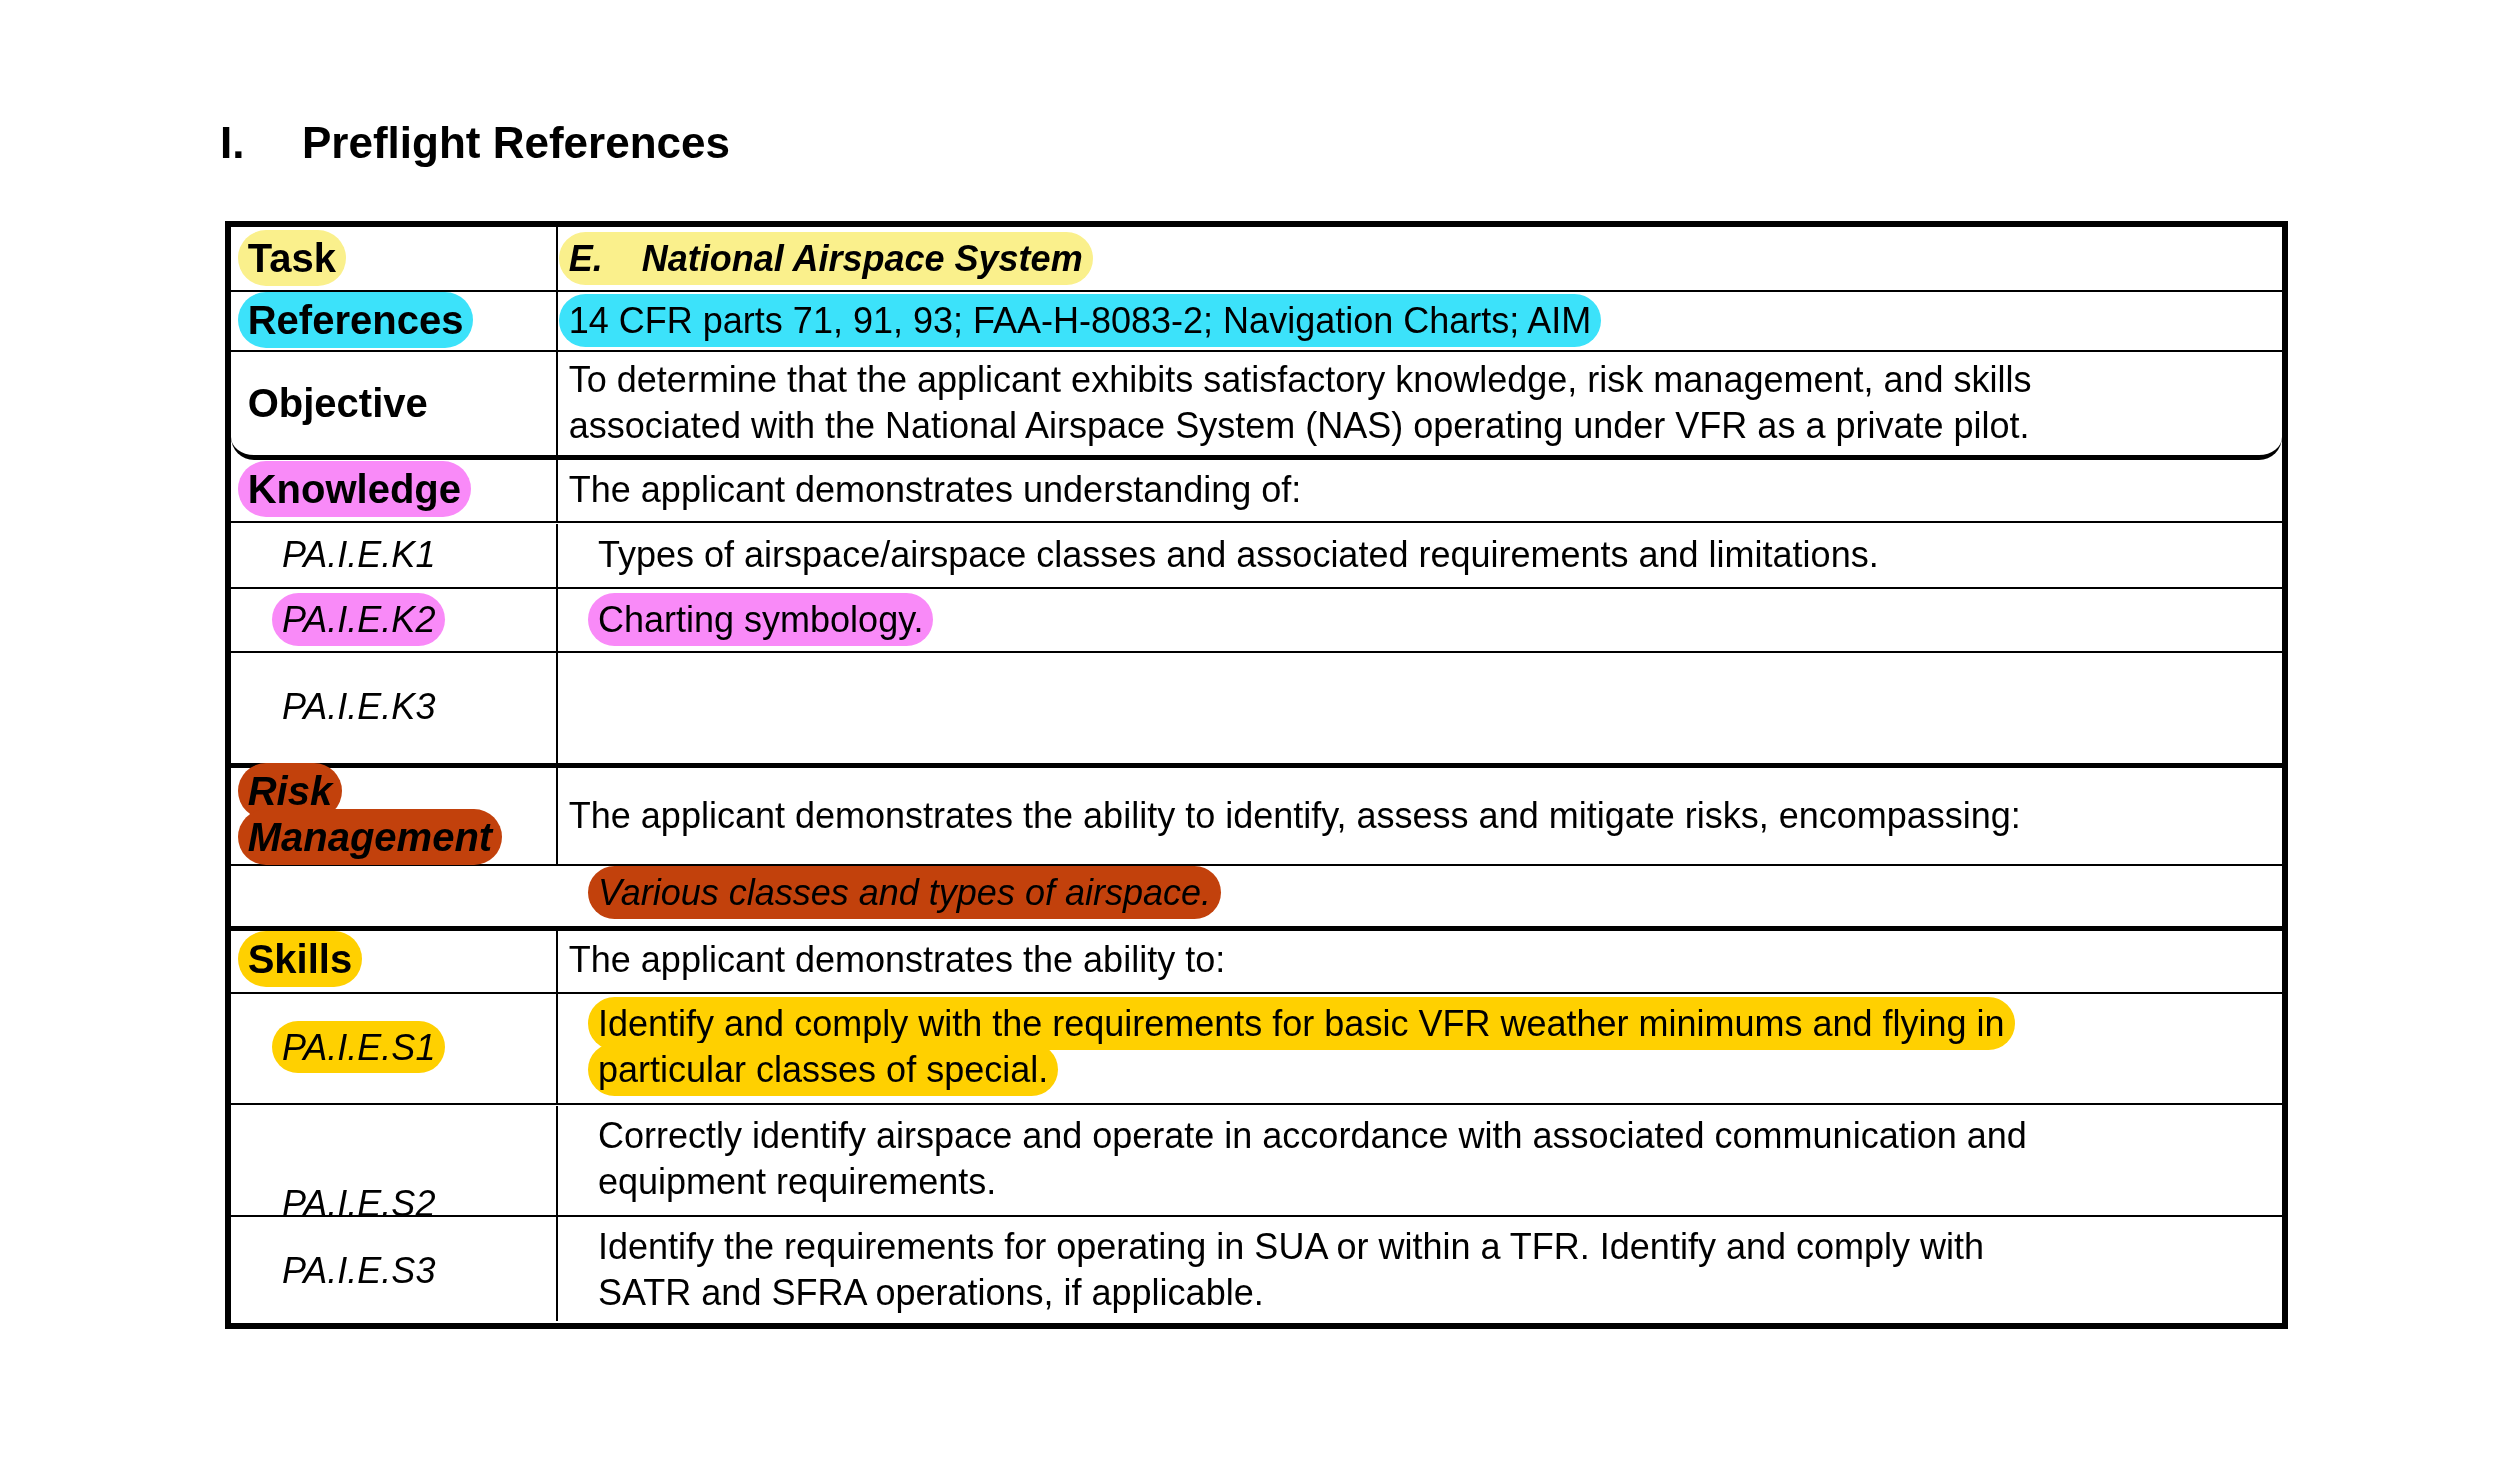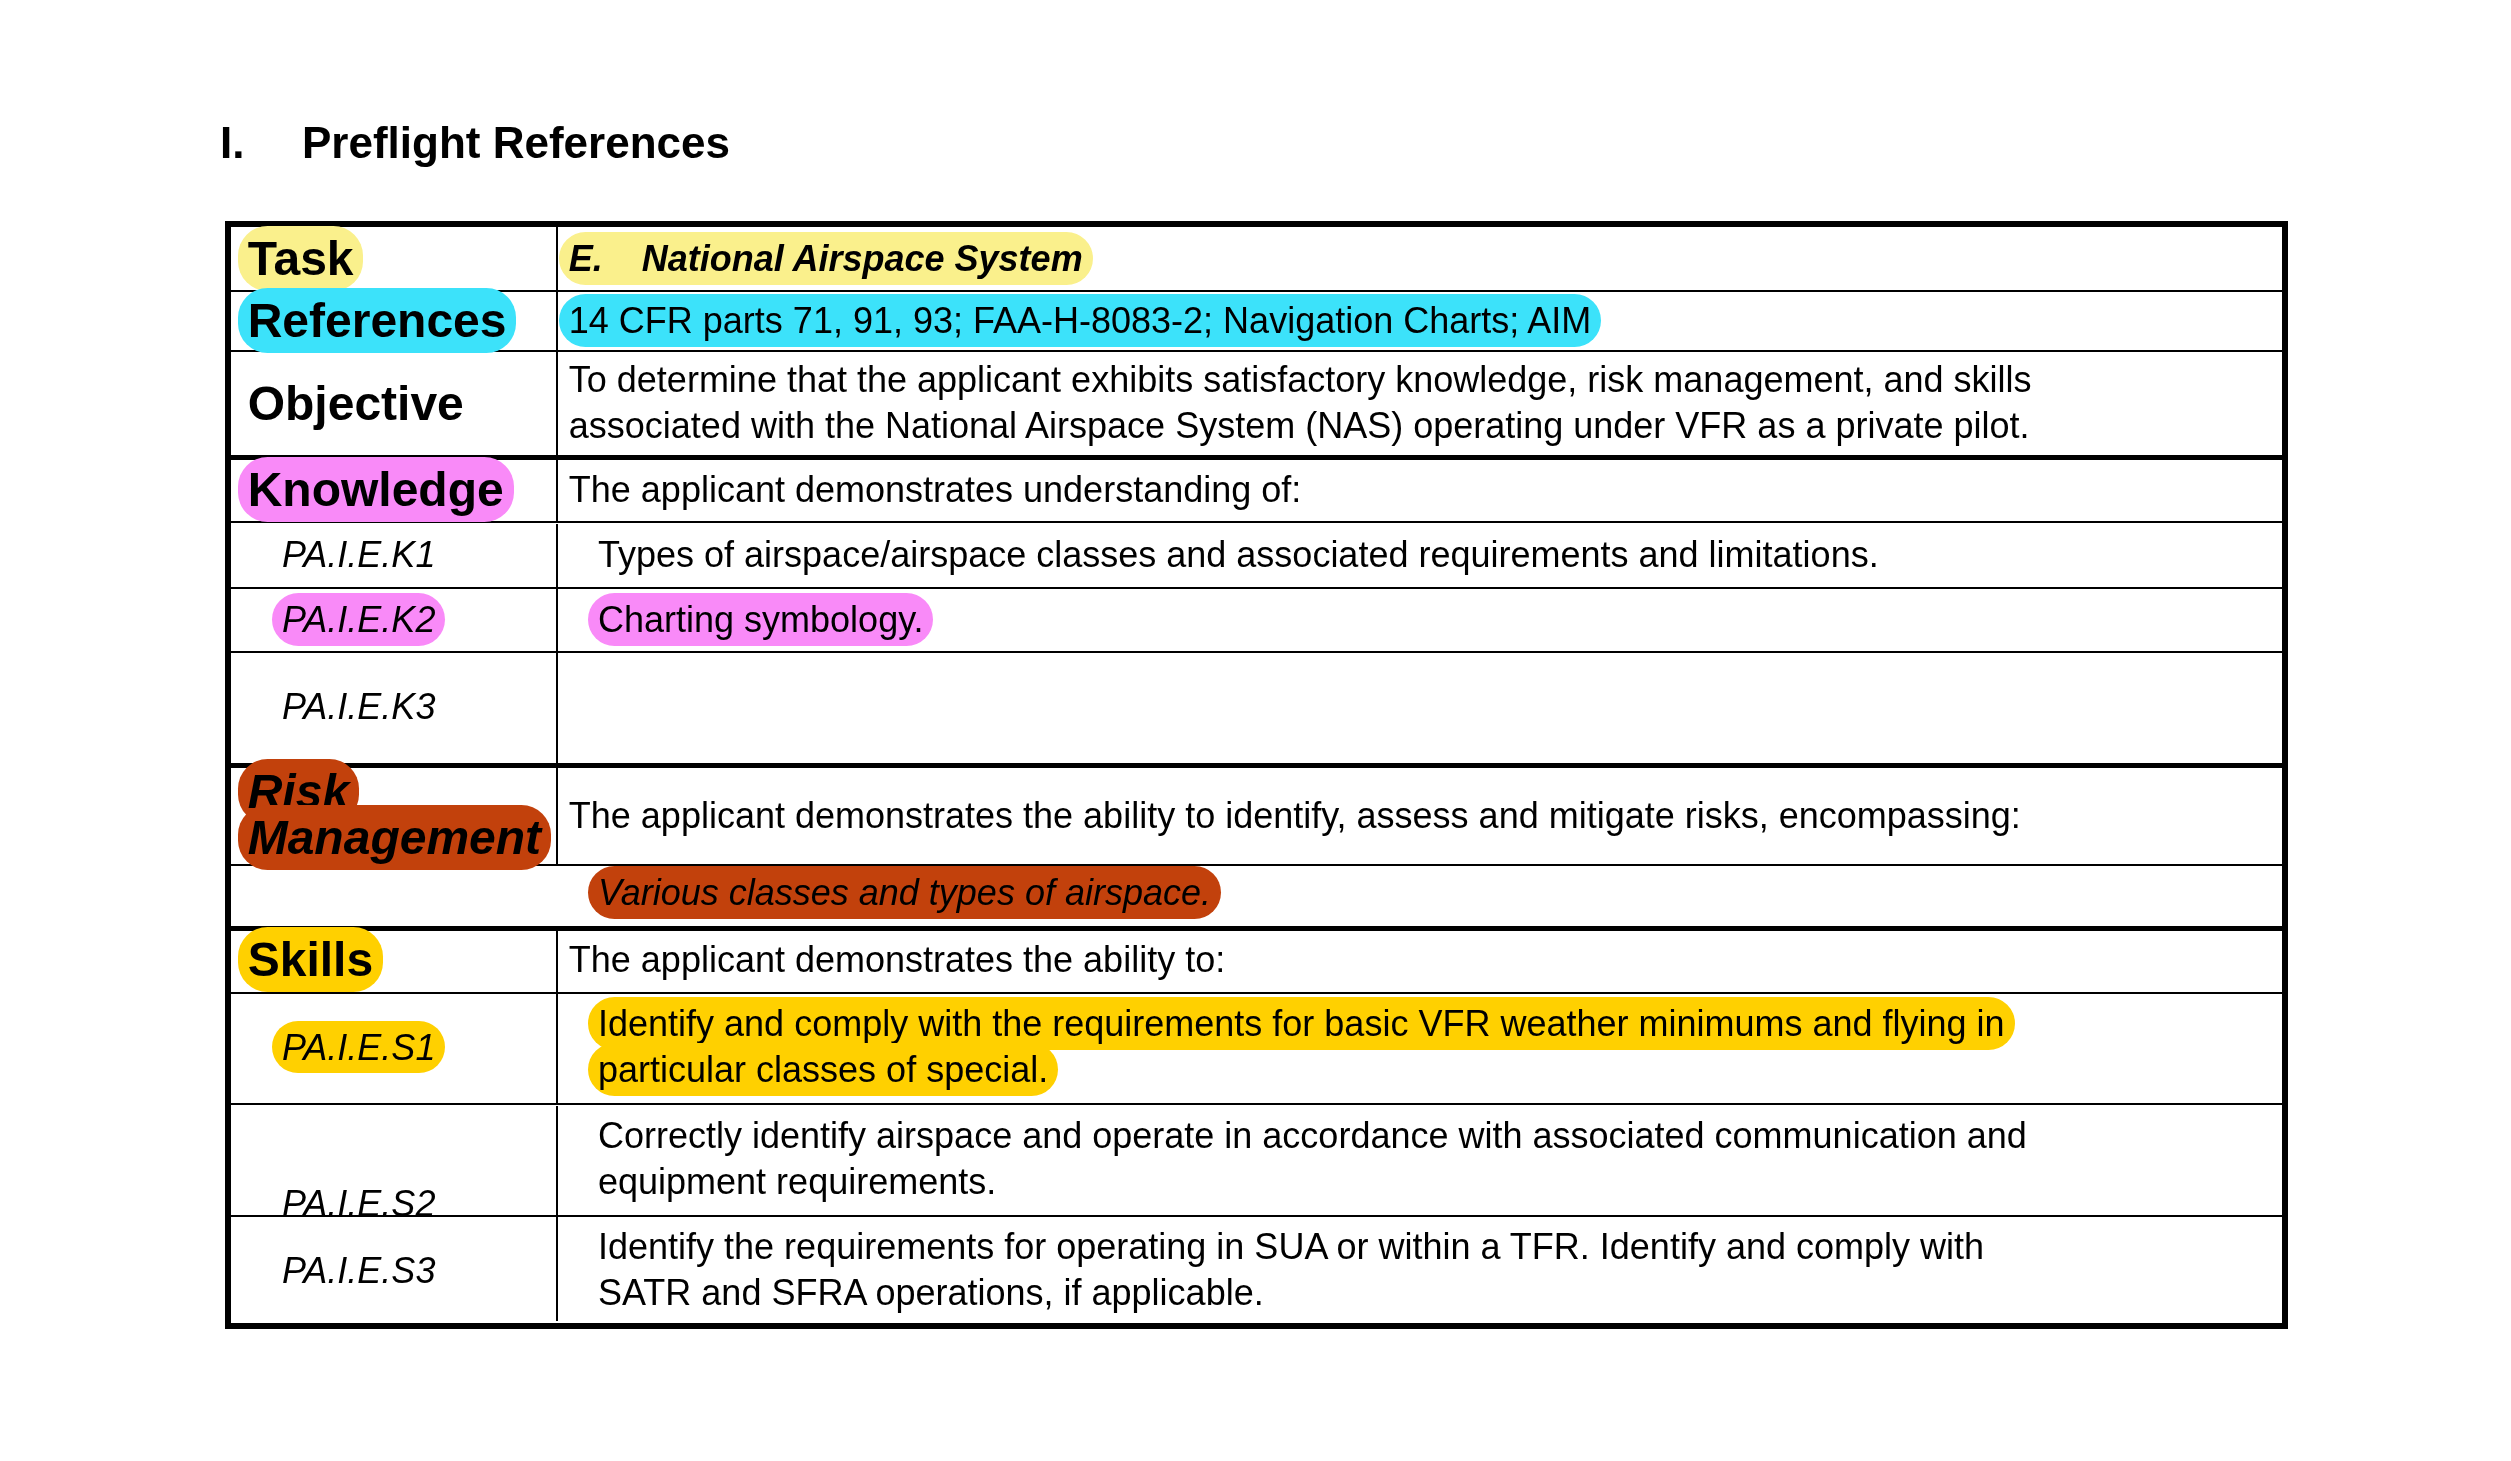--- a/index.html
+++ b/index.html
@@ -68,21 +68,21 @@
     bottom: 0;
   }
   .txt {
     position: absolute;
     font-size: 36px;
     line-height: 47px;
     white-space: nowrap;
   }
   .lbl {
     font-weight: bold;
-    font-size: 48px;
+    font-size: 40px;
   }
   .code {
     font-style: italic;
     font-size: 36px;
   }
   .hl {
     border-radius: 29.6px;
     padding: 5.9px 9.9px 5.9px 9.9px;
     margin-left: -9.9px;
     -webkit-box-decoration-break: clone;
@@ -116,21 +116,21 @@
 
   <div class="row" style="top:65px; height:60px;">
     <div class="cell-left">
       <span class="txt lbl" style="left:16.7px; top:4.9px;"><span class="hl hl-cyan">References</span></span>
     </div>
     <div class="cell-right">
       <span class="txt" style="left:10.8px; top:4.9px;"><span class="hl hl-cyan">14 CFR parts 71, 91, 93; FAA-H-8083-2; Navigation Charts; AIM</span></span>
     </div>
   </div>
 
-  <div class="row thick" style="top:125px; height:108px;">
+  <div class="row thick" style="top:125px; height:108px;border-radius:23px;">
     <div class="cell-left">
       <span class="txt lbl" style="left:16.7px; top:27.6px;">Objective</span>
     </div>
     <div class="cell-right">
       <span class="txt" style="left:10.8px; top:3.9px;">To determine that the applicant exhibits satisfactory knowledge, risk management, and skills</span>
       <span class="txt" style="left:10.8px; top:50px;">associated with the National Airspace System (NAS) operating under VFR as a private pilot.</span>
     </div>
   </div>
 
   <div class="row" style="top:233px; height:63px;">

